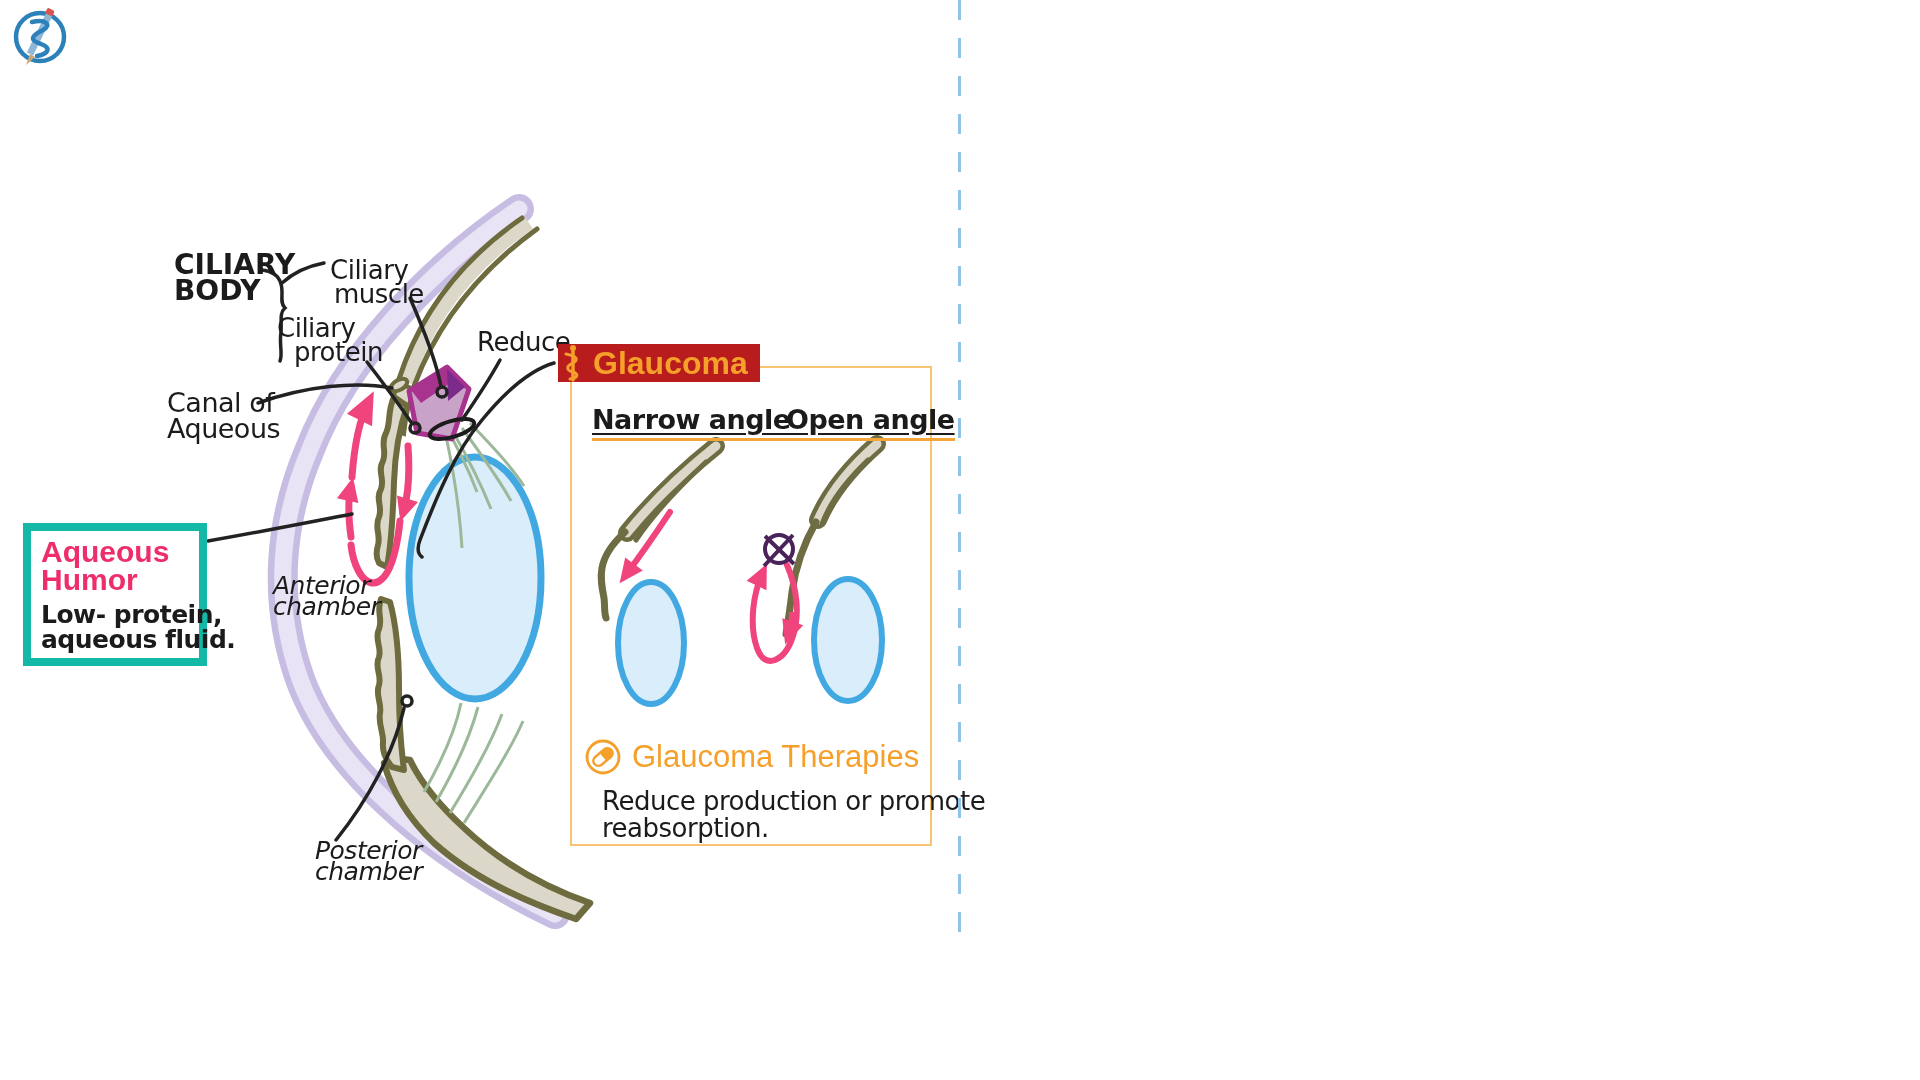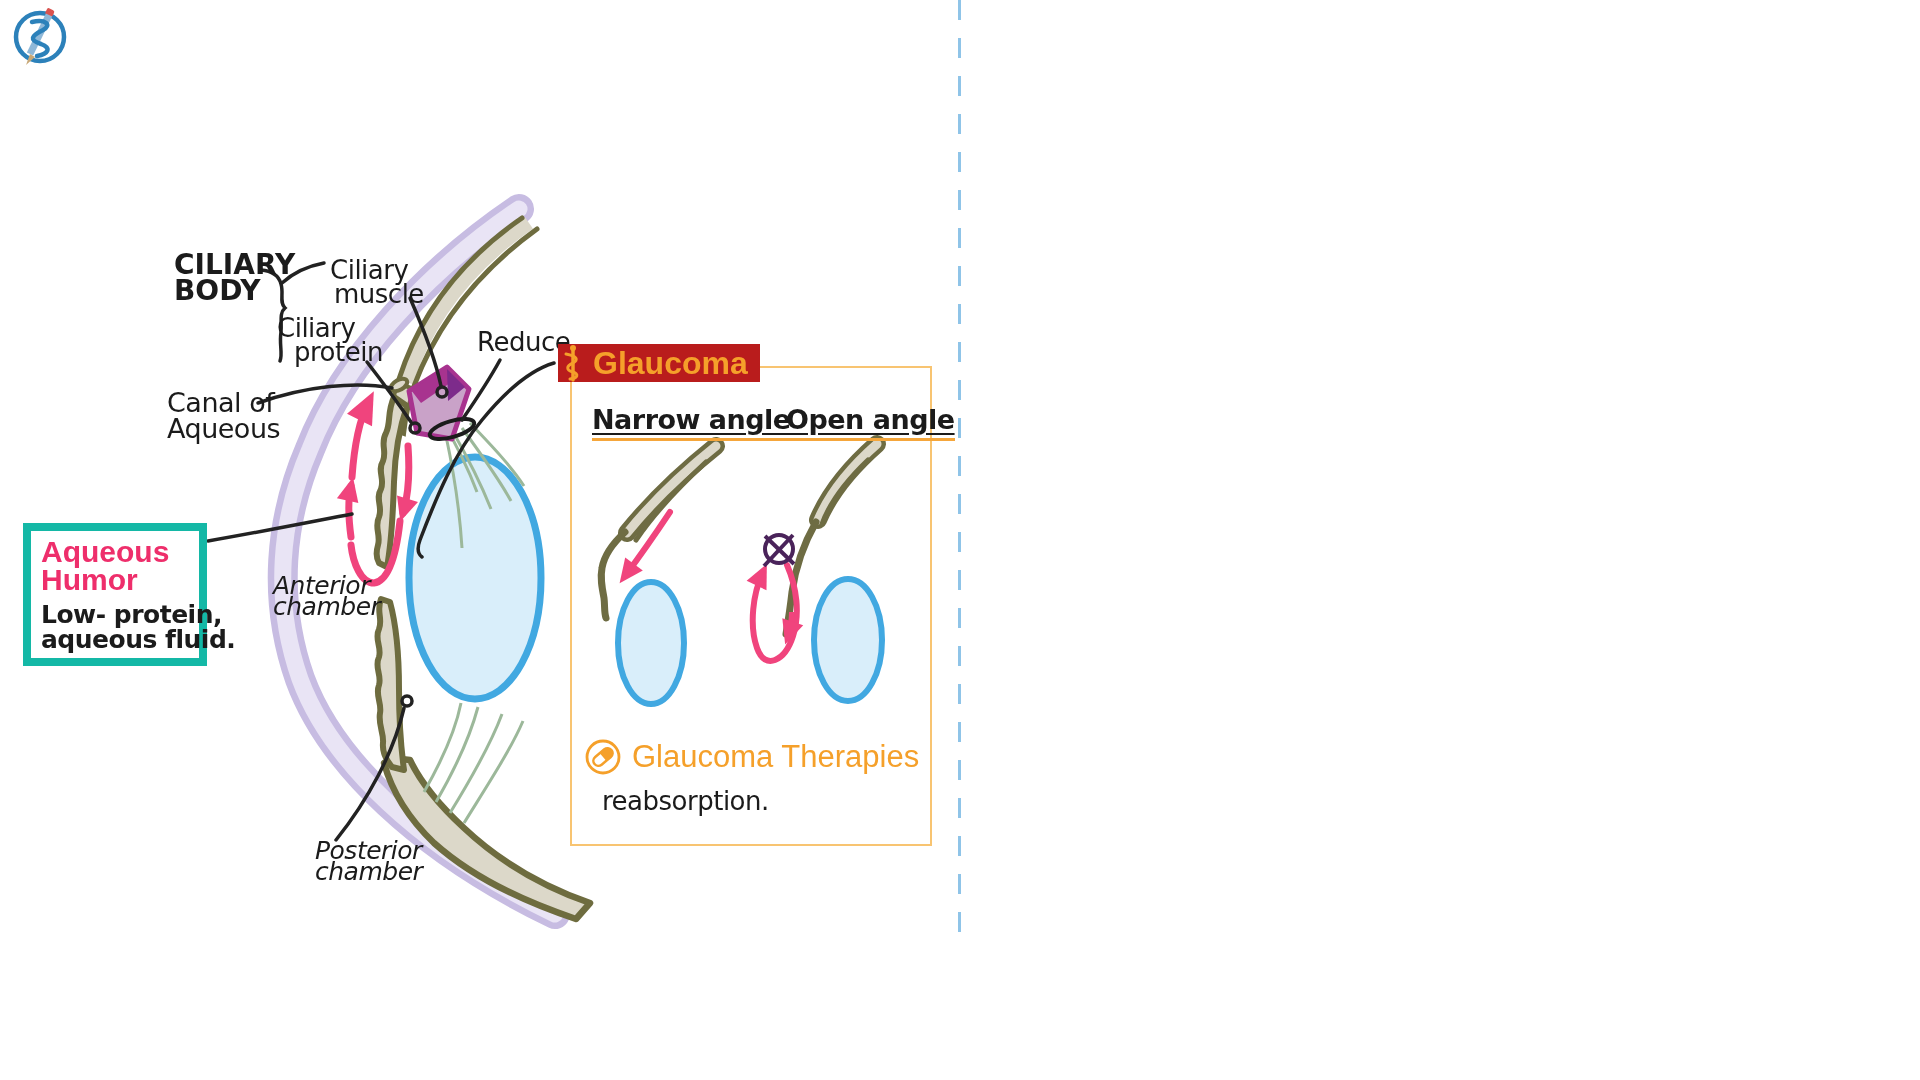--- a/index.html
+++ b/index.html
@@ -204,19 +204,20 @@
       <svg width="38" height="38" viewBox="0 0 38 38">
         <circle cx="19" cy="19" r="16" fill="none" stroke="#F5A02A" stroke-width="2.8"></circle>
         <g transform="rotate(-40 19 19)">
           <rect x="8" y="14" width="22" height="10" rx="5" fill="none" stroke="#F5A02A" stroke-width="2.5"></rect>
           <path d="M 19,14 h 6 a 5,5 0 0 1 0,10 h -6 z" fill="#F5A02A"></path>
         </g>
       </svg>
       <span>Glaucoma Therapies</span>
     </div>
     <div class="therapies-note hand">
+      <span class="ln">Reduce production or promote</span>
       <span class="ln">reabsorption.</span>
     </div>
   </div>
 
   <div class="abs divider"></div>
 
 </div>
 
 </body></html>

